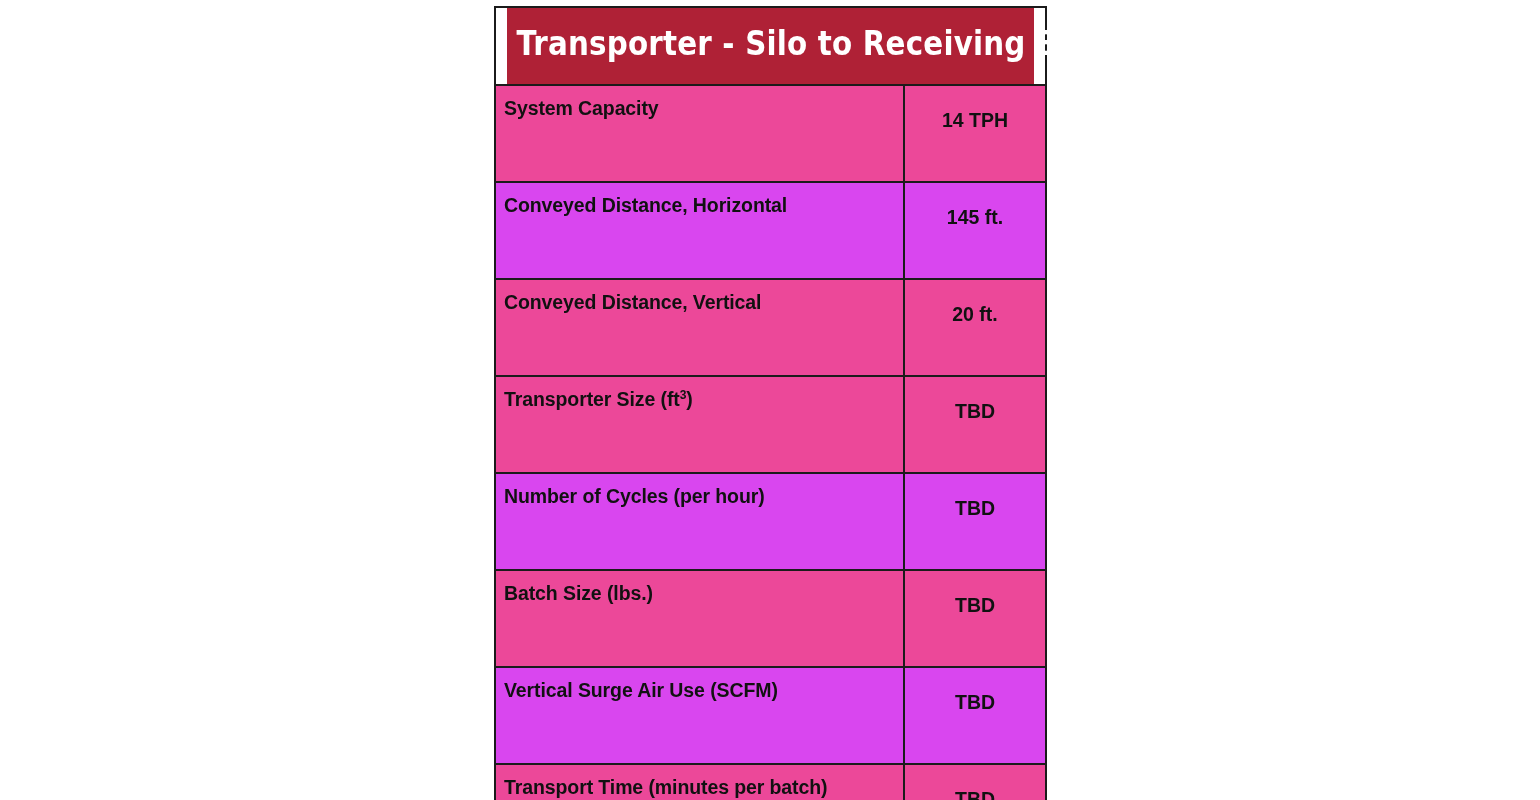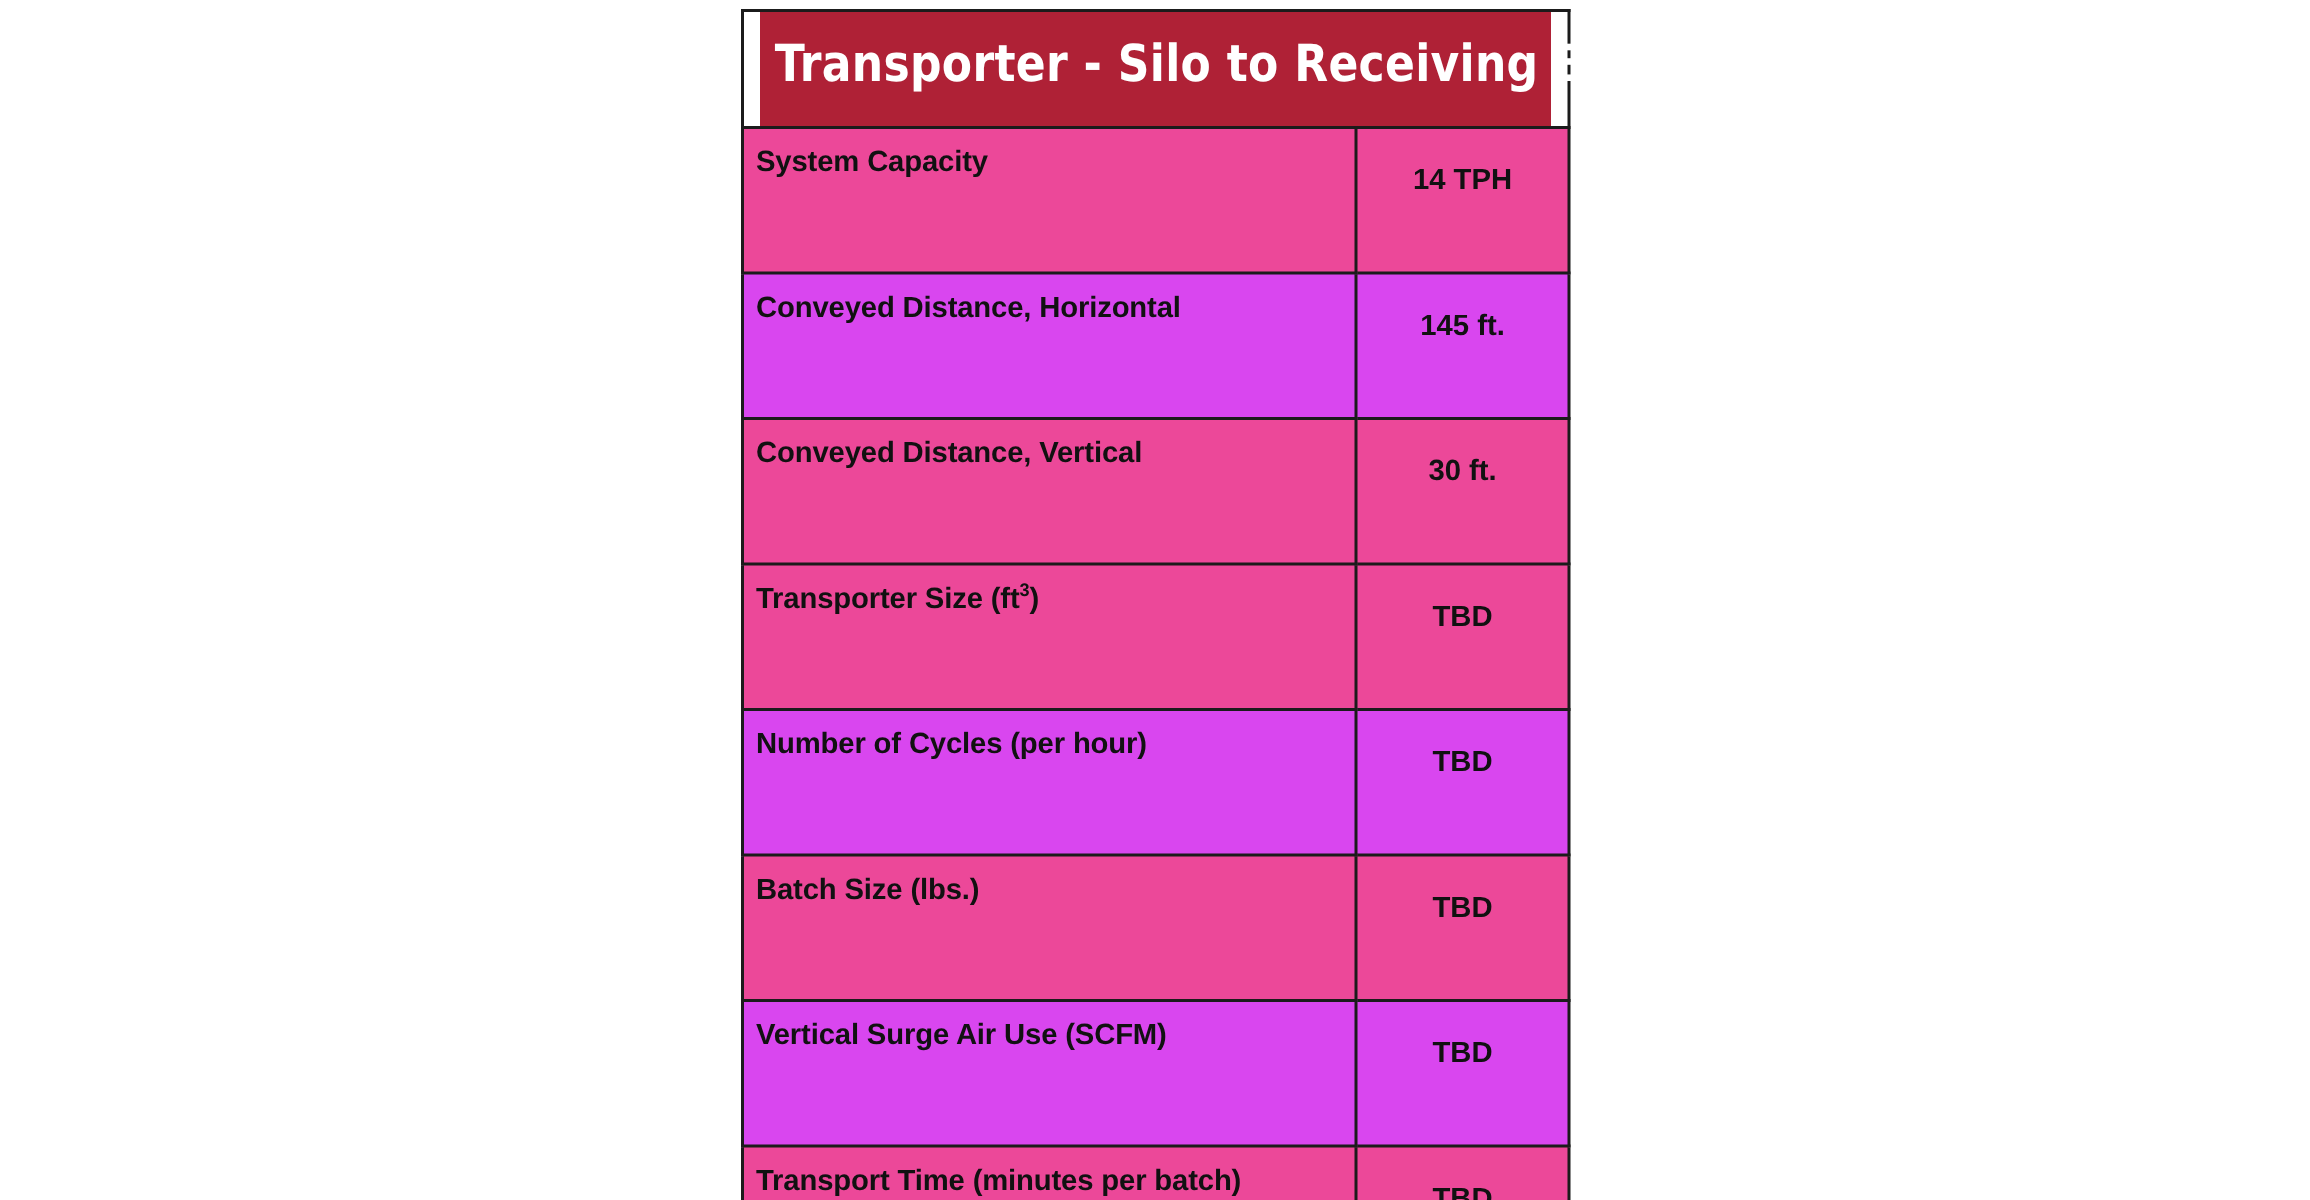--- a/index.html
+++ b/index.html
@@ -101,21 +101,21 @@
         <tr class="spec-row shaded">
           <td class="cell-label"><span>System Capacity</span></td>
           <td class="cell-value">14 TPH</td>
         </tr>
         <tr class="spec-row plain">
           <td class="cell-label"><span>Conveyed Distance, Horizontal</span></td>
           <td class="cell-value">145 ft.</td>
         </tr>
         <tr class="spec-row shaded">
           <td class="cell-label"><span>Conveyed Distance, Vertical</span></td>
-          <td class="cell-value">30 ft.</td>
+          <td class="cell-value">20 ft.</td>
         </tr>
         <tr class="spec-row shaded">
           <td class="cell-label"><span>Transporter Size (ft</span><span class="sup">3</span><span>)</span></td>
           <td class="cell-value">TBD</td>
         </tr>
         <tr class="spec-row plain">
           <td class="cell-label"><span>Number of Cycles (per hour)</span></td>
           <td class="cell-value">TBD</td>
         </tr>
         <tr class="spec-row shaded">

